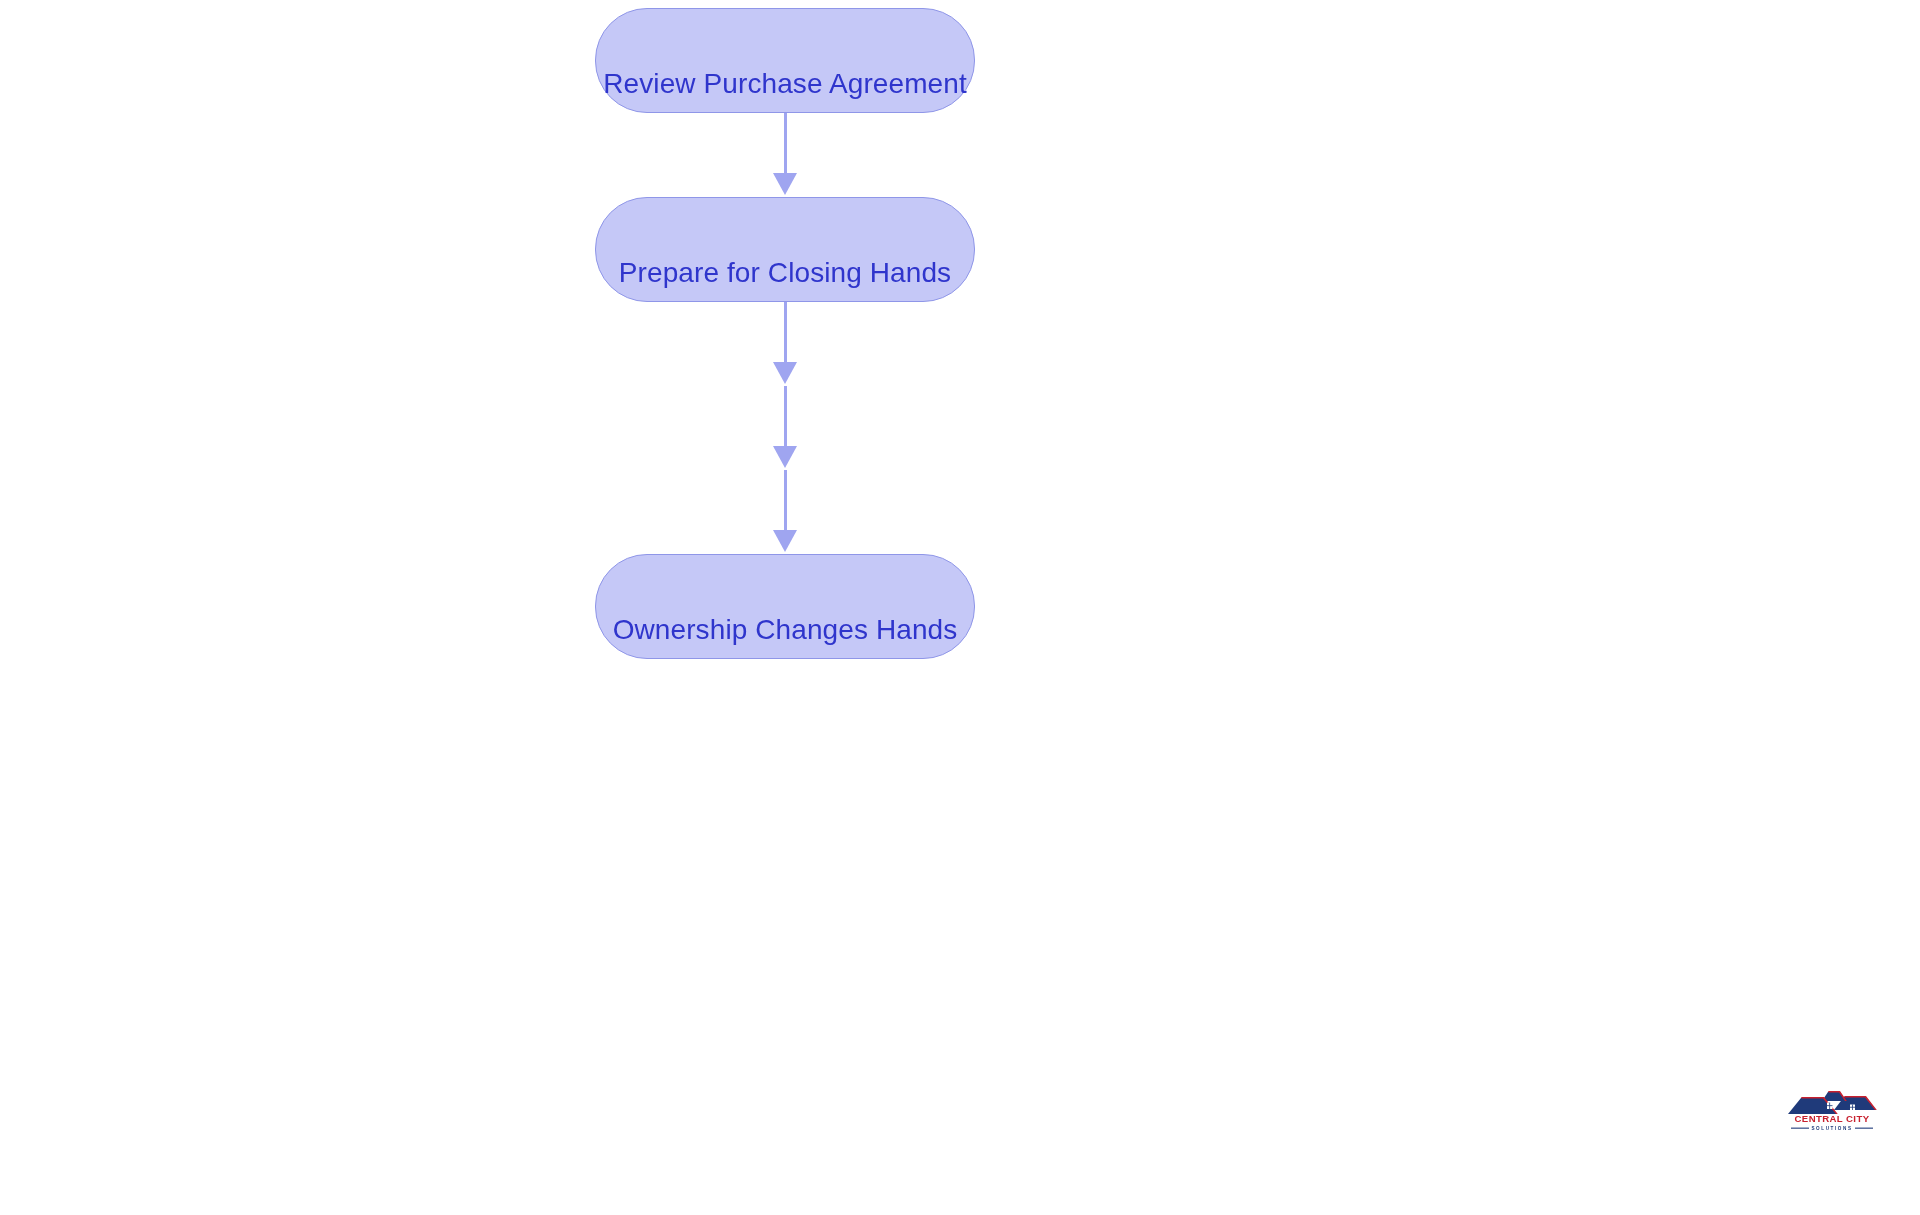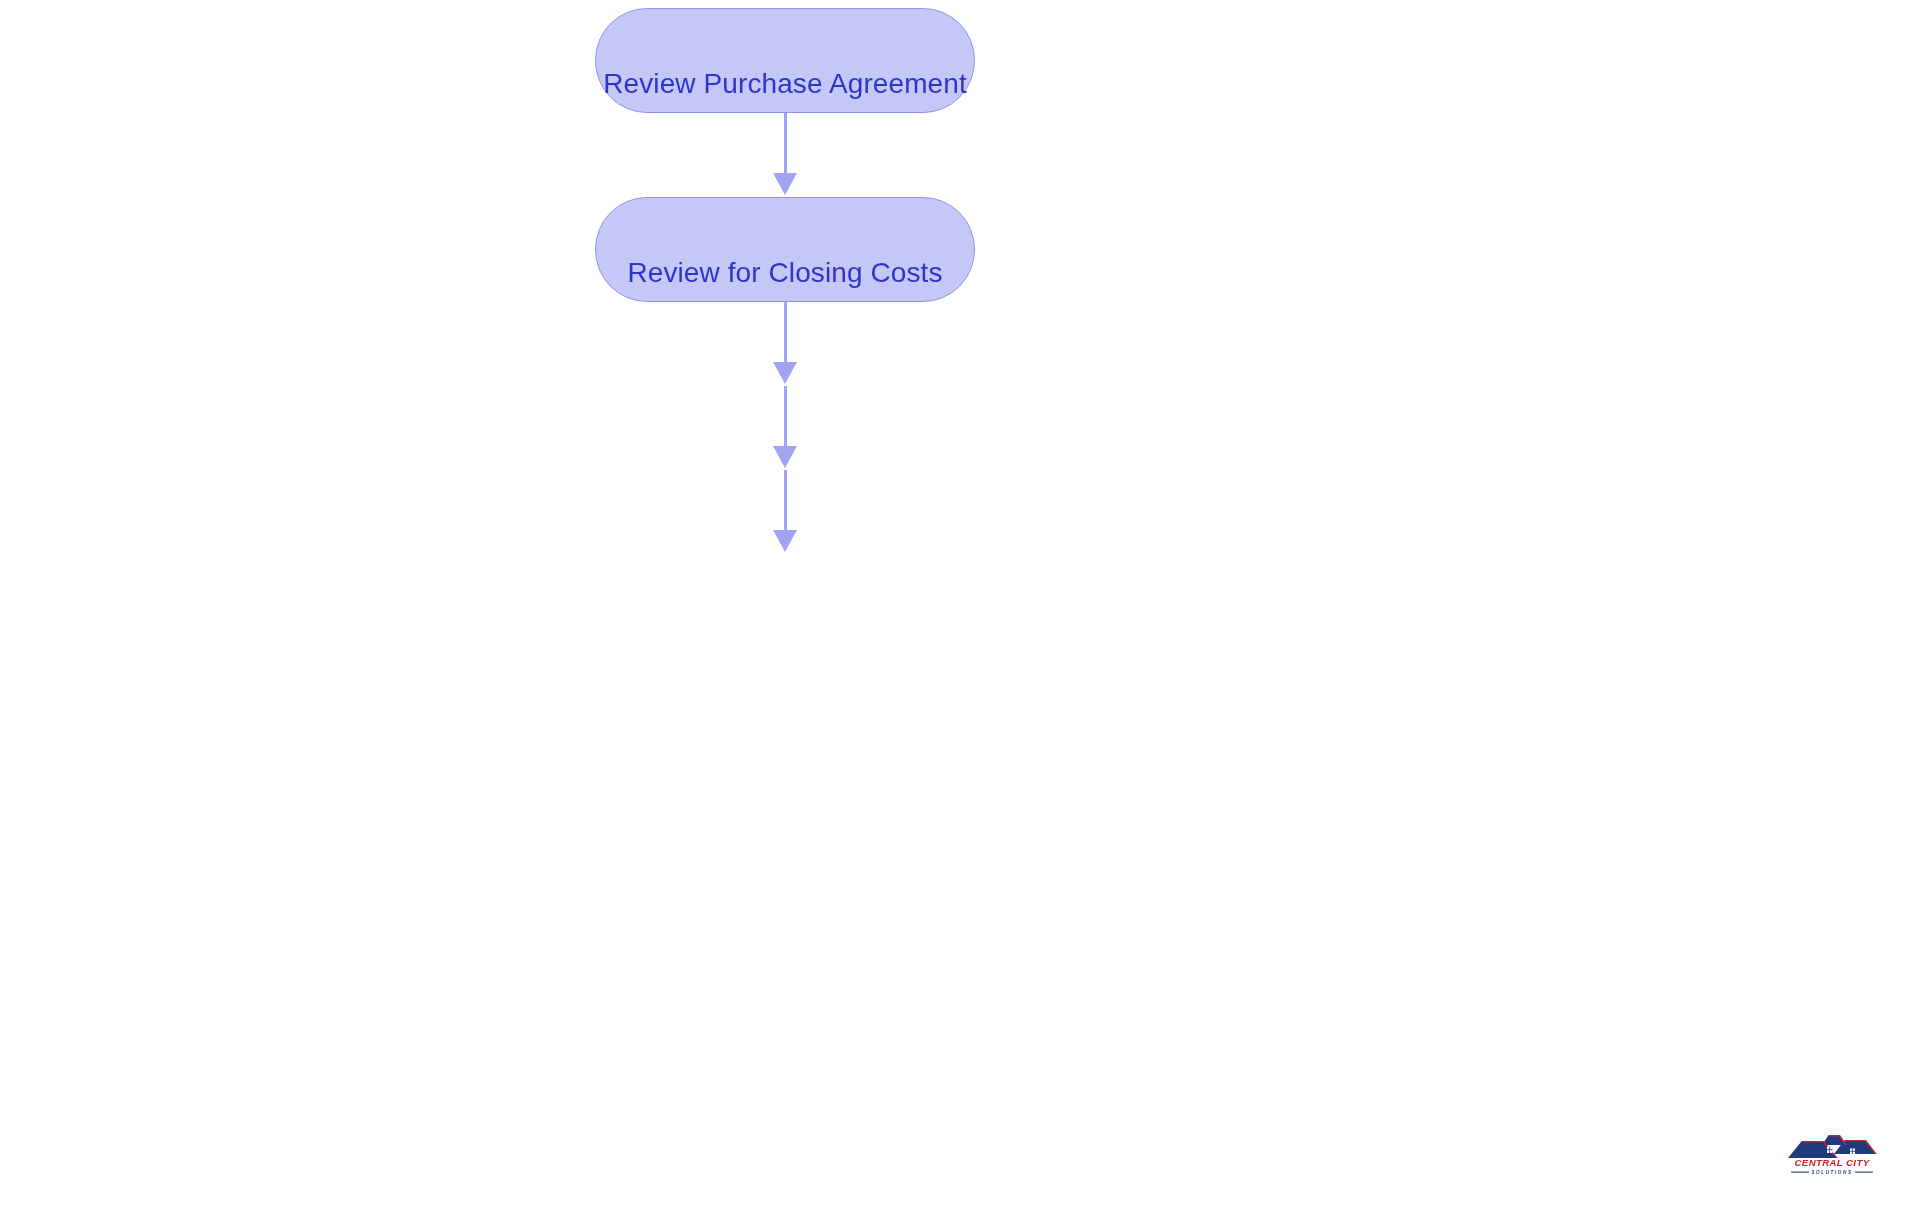--- a/index.html
+++ b/index.html
@@ -75,64 +75,66 @@
     height:0;
     border-left:12.5px solid transparent;
     border-right:12.5px solid transparent;
     border-top:22px solid #9fa5f0;
   }
 
   
   #logo {
     position:absolute;
     left:1784px;
-    top:1128px;
+    top:1084px;
     width:96px;
     height:48px;
-    font-style:italic;
   }
   #logo svg { display:block; width:96px; height:48px; }
 </style>
 </head>
 <body>
 
 <div id="canvas">
 
   <div id="flow">
 
     <div class="node">
       <span class="node-label">Review Purchase Agreement</span>
     </div>
 
     <div class="connector">
       <div class="stem"></div>
       <div class="head"></div>
     </div>
 
     <div class="node">
-      <span class="node-label">Review for Closing Costs</span>
+      <span class="node-label">Prepare for Closing Hands</span>
     </div>
 
     <div class="connector">
       <div class="stem"></div>
       <div class="head"></div>
     </div>
 
 
     <div class="connector">
       <div class="stem"></div>
       <div class="head"></div>
     </div>
 
 
     <div class="connector">
       <div class="stem"></div>
       <div class="head"></div>
     </div>
 
+    <div class="node">
+      <span class="node-label">Ownership Changes Hands</span>
+    </div>
 
   </div>
 
   <div id="logo">
     <svg viewBox="0 0 96 48" xmlns="http://www.w3.org/2000/svg">
 
       <path d="M60 13 L82 13 L92 26 L50 26 Z" fill="#1f3a7a"></path>
       <path d="M60 12 L82 12 L92.8 26 L91 26 L81 13.6 L60.8 13.6 Z" fill="#c8202e"></path>
 
       <path d="M44 8 L56 8 L62 17 L38 17 Z" fill="#1f3a7a"></path>

